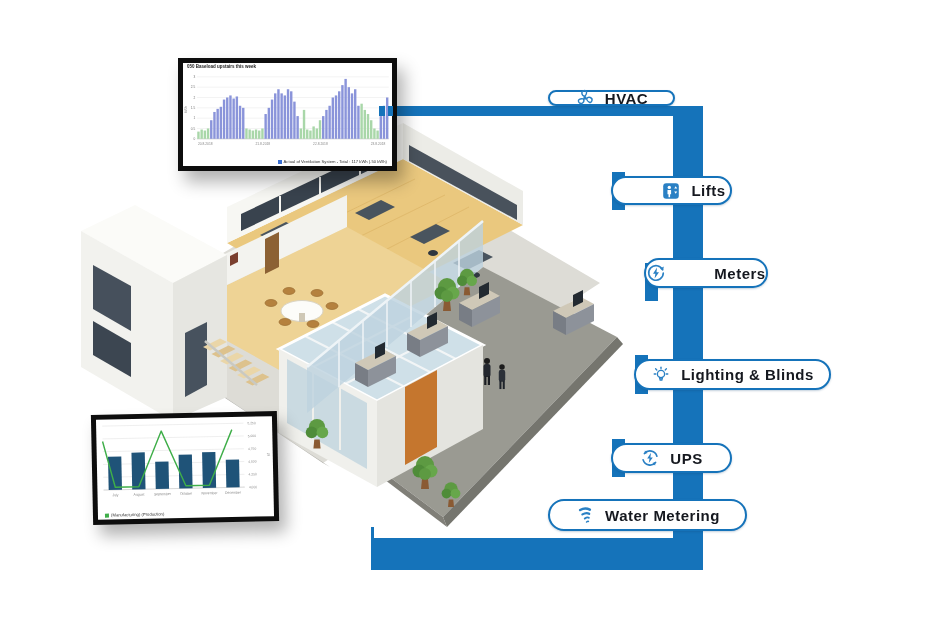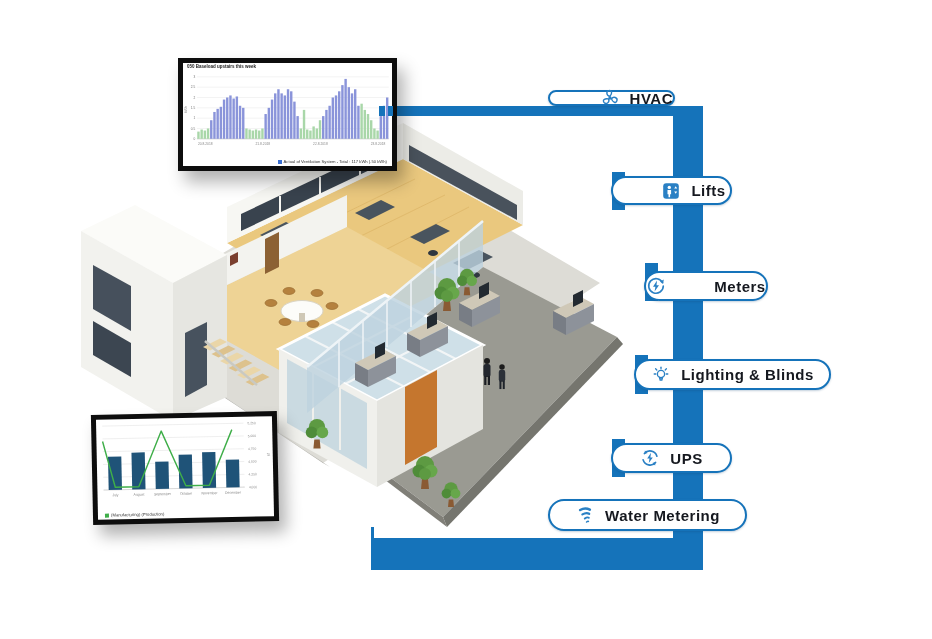--- a/index.html
+++ b/index.html
@@ -203,21 +203,21 @@
   <div class="cbar z4" style="left:388px;top:106px;width:5px;height:10px;"></div>
   <div class="cbar z2" style="left:673px;top:106px;width:30px;height:464px;"></div>
   <div class="cbar z2" style="left:371px;top:538px;width:332px;height:32px;"></div>
   <div class="cbar z2" style="left:371px;top:527px;width:3px;height:11px;"></div>
 
   <div class="stub" style="left:612px;top:172px;height:38px;"></div>
   <div class="stub" style="left:645px;top:263px;height:38px;"></div>
   <div class="stub" style="left:635px;top:355px;height:39px;"></div>
   <div class="stub" style="left:612px;top:439px;height:38px;"></div>
 
-  <div class="pill" style="left:548px;top:90px;width:127px;height:16px;justify-content:flex-end;">
+  <div class="pill" style="left:548px;top:90px;width:127px;height:16px;">
     <span class="picon">
       <svg viewBox="0 0 20 20">
           <g fill="none" stroke="#2a80c4" stroke-width="1.4">
             <path d="M10 8.2 C 6.5 8.2 5.6 3.4 9 2.6 C 12 2 12.5 5.5 10 8.2 Z"></path>
             <path transform="rotate(120 10 10)" d="M10 8.2 C 6.5 8.2 5.6 3.4 9 2.6 C 12 2 12.5 5.5 10 8.2 Z"></path>
             <path transform="rotate(240 10 10)" d="M10 8.2 C 6.5 8.2 5.6 3.4 9 2.6 C 12 2 12.5 5.5 10 8.2 Z"></path>
           </g>
           <circle cx="10" cy="10" r="1.7" fill="#2a80c4"></circle>
         </svg>
     </span>
@@ -230,21 +230,21 @@
           <rect x="2.2" y="2.2" width="15.6" height="15.6" rx="3" fill="#2a80c4"></rect>
           <circle cx="8.3" cy="6.4" r="1.7" fill="#fff"></circle>
           <path d="M6.5 9 h3.6 v4.2 h-1 v3 h-1.6 v-3 h-1 z" fill="#fff"></path>
           <path d="M13.2 7.5 l1.5 -2.2 1.5 2.2 z" fill="#fff"></path>
           <path d="M13.2 10.5 l1.5 2.2 1.5 -2.2 z" fill="#fff"></path>
         </svg>
     </span>
     <span class="plabel">Lifts</span>
   </div>
 
-  <div class="pill" style="left:644px;top:271px;width:124px;height:30px;gap:48px;">
+  <div class="pill" style="left:644px;top:258px;width:124px;height:30px;gap:48px;">
     <span class="picon">
       <svg viewBox="0 0 20 20">
           <path d="M16.6 6.8 A7.3 7.3 0 1 0 17.3 10" fill="none" stroke="#2a80c4" stroke-width="1.6" stroke-linecap="round"></path>
           <path d="M17.8 3.6 l-0.6 3.6 -3.4 -1.4 z" fill="#2a80c4"></path>
           <path d="M11 4.5 L7 10.8 h2.4 L8.6 15.5 L13 9.2 h-2.5 z" fill="#2a80c4"></path>
         </svg>
     </span>
     <span class="plabel">Meters</span>
   </div>
 

